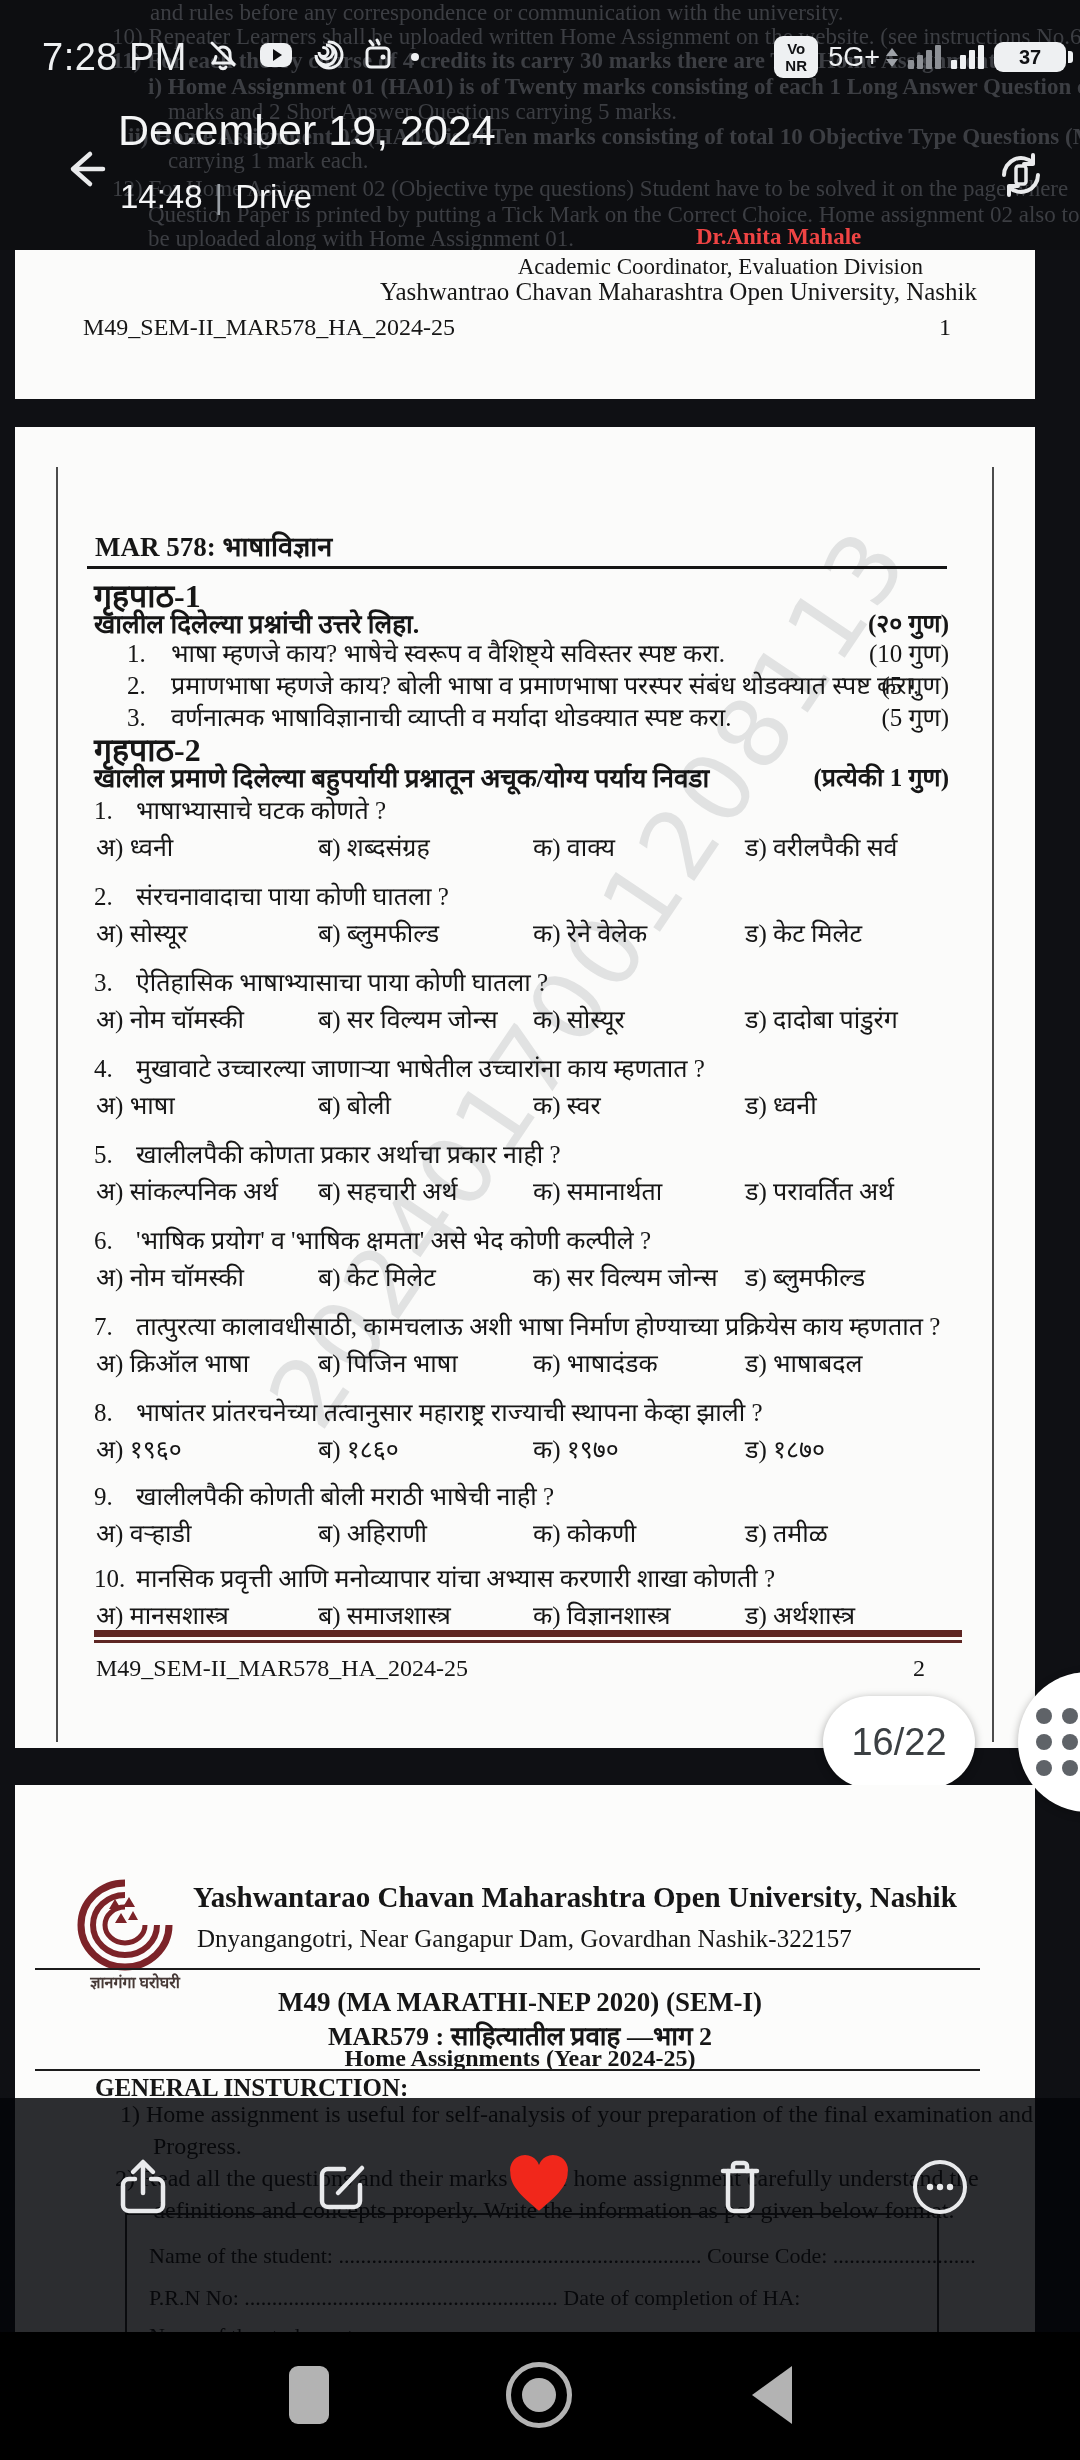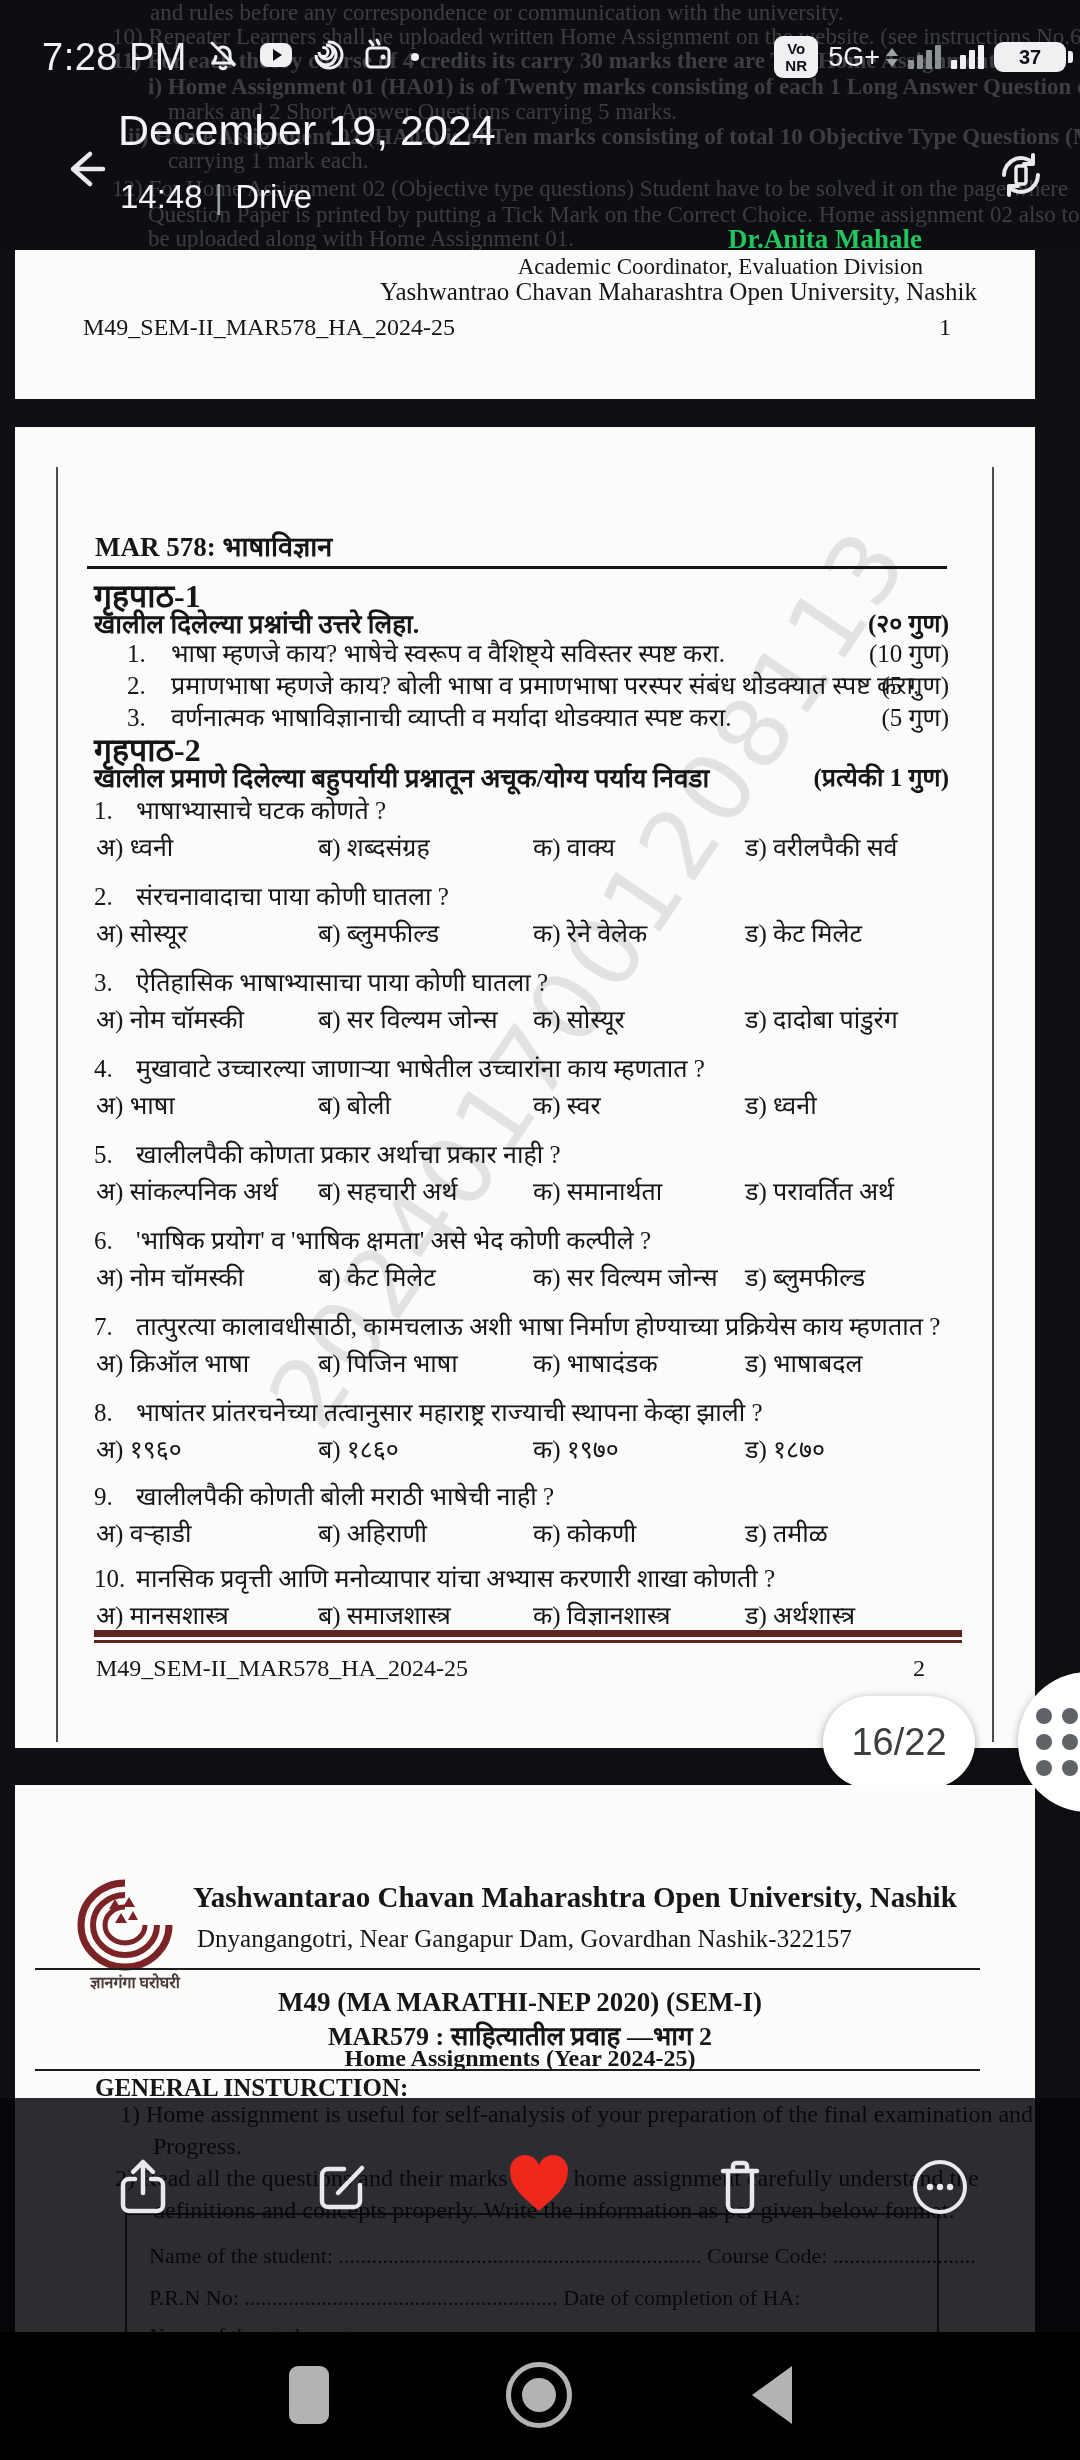--- a/index.html
+++ b/index.html
@@ -3,22 +3,22 @@
 <meta charset="utf-8">
 <style>
   html,body{margin:0;padding:0;background:#000;}
   #screen{position:relative;width:1080px;height:2460px;background:#0f1014;overflow:hidden;
           font-family:"Liberation Sans",sans-serif;}
   
   .topchrome{position:absolute;left:0;top:0;width:1080px;height:250px;background:#0d0e11;overflow:hidden;}
   .bleedline{position:absolute;color:#3c3e43;font-family:"Liberation Serif","DejaVu Sans",serif;
              font-size:23px;white-space:nowrap;}
   .bleed-bold{font-weight:700;}
-  .signatory-dim{position:absolute;left:696px;top:224px;color:#22c55e;font-weight:700;
-                 font-family:"Liberation Serif","DejaVu Sans",serif;font-size:27px;margin-left:32px;}
+  .signatory-dim{position:absolute;left:696px;top:224px;color:#ef4444;font-weight:700;
+                 font-family:"Liberation Serif","DejaVu Sans",serif;font-size:23px;}
   .statusbar{position:absolute;left:0;top:26px;width:1080px;height:62px;display:flex;align-items:center;}
   .sb-time{color:#eef0f2;font-size:38px;font-weight:500;margin-left:42px;letter-spacing:0.5px;}
   .sb-left-icons{display:flex;align-items:center;gap:16px;margin-left:18px;}
   .sb-right{position:absolute;right:14px;top:0;height:62px;display:flex;align-items:center;gap:10px;}
   .vonr{width:44px;height:42px;border-radius:9px;background:#eef0f2;color:#101114;font-size:15px;
         font-weight:700;line-height:1.15;display:flex;flex-direction:column;align-items:center;justify-content:center;}
   .net5g{color:#eef0f2;font-size:27px;font-weight:500;}
   .netarrows{display:flex;flex-direction:column;gap:3px;margin-left:-4px;}
   .netarrows i{width:0;height:0;border-left:6px solid transparent;border-right:6px solid transparent;display:block;}
   .arr-up{border-bottom:8px solid #9ea2a8;}

